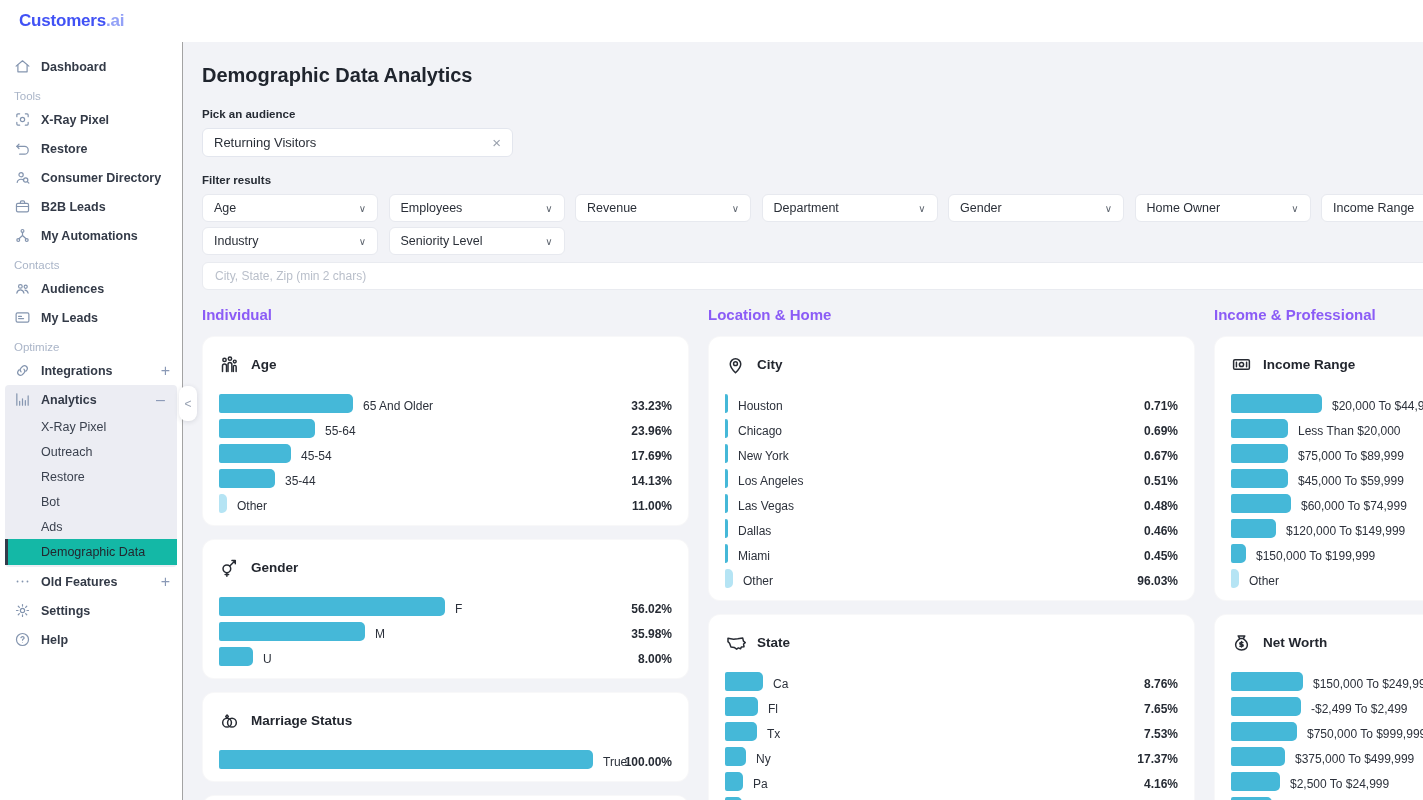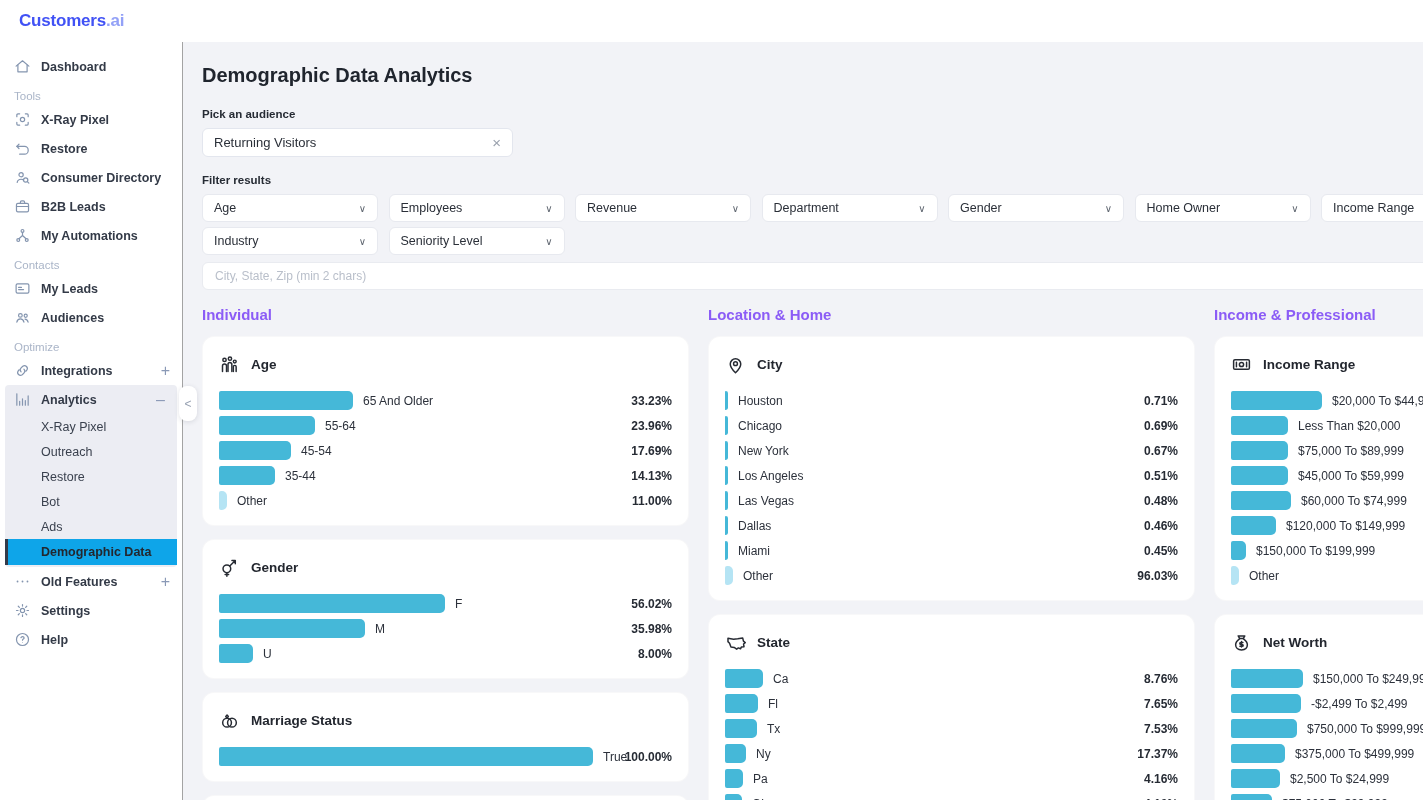--- a/index.html
+++ b/index.html
@@ -18,22 +18,22 @@
   .nav-section { font-size:11.5px; color:#aab5c8; margin:9px 0 3px 14px; font-weight:400; }
   .nav-item { display:flex; align-items:center; height:29px; padding:0 12px 0 14px; gap:10px;
     font-size:12.5px; font-weight:700; color:#333a47; cursor:pointer; }
   .nav-item .nico { width:17px; height:17px; color:#8495af; flex:none; display:flex; align-items:center; }
   .nav-item .nico svg { width:17px; height:17px; }
   .trail { margin-left:auto; color:#8a99b6; font-size:16px; font-weight:400; line-height:1; }
   .nav-group { background:#ecedf3; border-radius:4px; margin:0 5px; padding-bottom:2px; }
   .nav-group .nav-item { padding-left:9px; }
   .nav-sub { display:flex; align-items:center; height:25px; padding-left:36px; font-size:12.5px;
     font-weight:400; color:#3a414e; cursor:pointer; }
-  .nav-sub.active { background:#0ea5e9; border-left:3px solid #333b4a; padding-left:33px;
-    font-weight:700; color:#23272f; height:26px; }
+  .nav-sub.active { background:#14b8a6; border-left:3px solid #333b4a; padding-left:33px;
+    font-weight:400; color:#23272f; height:26px; }
   .collapse-pill { position:absolute; left:179px; top:386px; width:18px; height:35px; background:#fff;
     border-radius:8px; box-shadow:0 1px 5px rgba(40,50,70,.14); display:flex; align-items:center;
     justify-content:center; color:#97a1b2; font-size:12px; z-index:6; cursor:pointer; }
 
   
   .main { position:absolute; left:183px; top:42px; width:1540px; height:758px; background:#f2f3f7;
     padding:22px 0 0 19px; overflow:hidden; }
   .page-title { font-size:20px; font-weight:700; color:#20252e; margin-bottom:21px; }
   .small-label { font-size:11.5px; font-weight:700; color:#262b34; margin-bottom:8px; }
   .audience-box { width:311px; height:29px; background:#fff; border:1px solid #e3e6ee; border-radius:6px;
@@ -51,21 +51,21 @@
   
   .columns { display:flex; gap:19px; align-items:flex-start; }
   .col { width:487px; flex:none; }
   .col-title { font-size:15px; font-weight:700; color:#8b5cf6; margin-bottom:13px; }
   .card { background:#fff; border-radius:12px; padding:14px 16px 12px; margin-bottom:13px;
     border:1px solid rgba(20,30,50,.03); }
   .card-head { display:flex; align-items:center; gap:11px; font-size:13.5px; font-weight:700;
     color:#23272f; margin:3px 0 13px; }
   .card-head .cico { width:21px; height:21px; color:#272b33; display:flex; }
   .card-head .cico svg { width:21px; height:21px; }
-  .bar-row { position:relative; height:25px; display:flex; align-items:center; }
+  .bar-row { position:relative; height:25px; display:flex; align-items:flex-end; }
   .bar { height:19px; border-radius:2px 5px 5px 2px; background:#45b8d8; flex:none; }
   .bar.light { background:#b5e4f4; }
   .bar-label { margin-left:10px; font-size:12px; color:#2c313b; white-space:nowrap; }
   .bar-pct { position:absolute; right:0; font-size:12px; font-weight:700; color:#262b34; }
 </style>
 </head>
 <body>
 
 <div class="topbar">
   <div class="logo"><span>Customers</span><span class="suffix">.ai</span></div>
@@ -132,36 +132,36 @@
           <circle cx="18" cy="18.5" r="2"></circle>
           <path d="M12 7.5V12M12 12l-5 4.5M12 12l5 4.5"></path>
         </svg>
       </span>
       <span>My Automations</span>
     </div>
     <div class="nav-section">Contacts</div>
     <div class="nav-item">
       <span class="nico">
         <svg viewBox="0 0 24 24" fill="none" stroke="currentColor" stroke-width="1.7" stroke-linecap="round" stroke-linejoin="round">
-          <rect x="3" y="5.5" width="18" height="13" rx="2"></rect>
-          <path d="M6.5 10.5h4M6.5 13.5h7"></path>
-        </svg>
-      </span>
-      <span>My Leads</span>
-    </div>
-    <div class="nav-item">
-      <span class="nico">
-        <svg viewBox="0 0 24 24" fill="none" stroke="currentColor" stroke-width="1.7" stroke-linecap="round" stroke-linejoin="round">
           <circle cx="9" cy="9" r="2.6"></circle>
           <circle cx="16.5" cy="9.5" r="2.2"></circle>
           <path d="M4 18.5c.6-3 2.4-4.5 5-4.5s4.4 1.5 5 4.5"></path>
           <path d="M15.5 14.3c2.3.2 3.8 1.6 4.4 4.2"></path>
         </svg>
       </span>
       <span>Audiences</span>
+    </div>
+    <div class="nav-item">
+      <span class="nico">
+        <svg viewBox="0 0 24 24" fill="none" stroke="currentColor" stroke-width="1.7" stroke-linecap="round" stroke-linejoin="round">
+          <rect x="3" y="5.5" width="18" height="13" rx="2"></rect>
+          <path d="M6.5 10.5h4M6.5 13.5h7"></path>
+        </svg>
+      </span>
+      <span>My Leads</span>
     </div>
     <div class="nav-section">Optimize</div>
     <div class="nav-item">
       <span class="nico">
         <svg viewBox="0 0 24 24" fill="none" stroke="currentColor" stroke-width="1.7" stroke-linecap="round" stroke-linejoin="round">
           <path d="M10 14a4 4 0 010-5.6l2.4-2.4a4 4 0 015.6 5.6L16.6 13"></path>
           <path d="M14 10a4 4 0 010 5.6L11.6 18a4 4 0 01-5.6-5.6L7.4 11"></path>
         </svg>
       </span>
       <span>Integrations</span>

